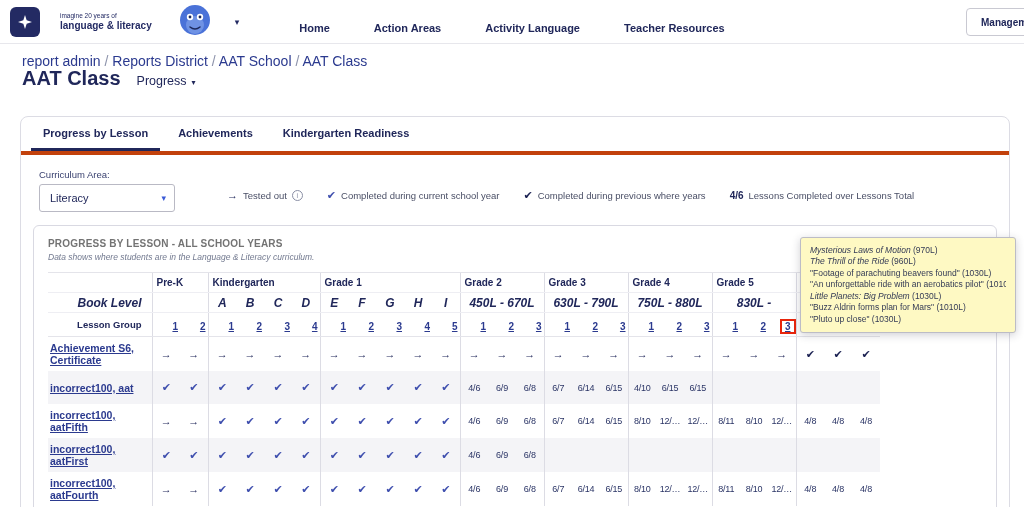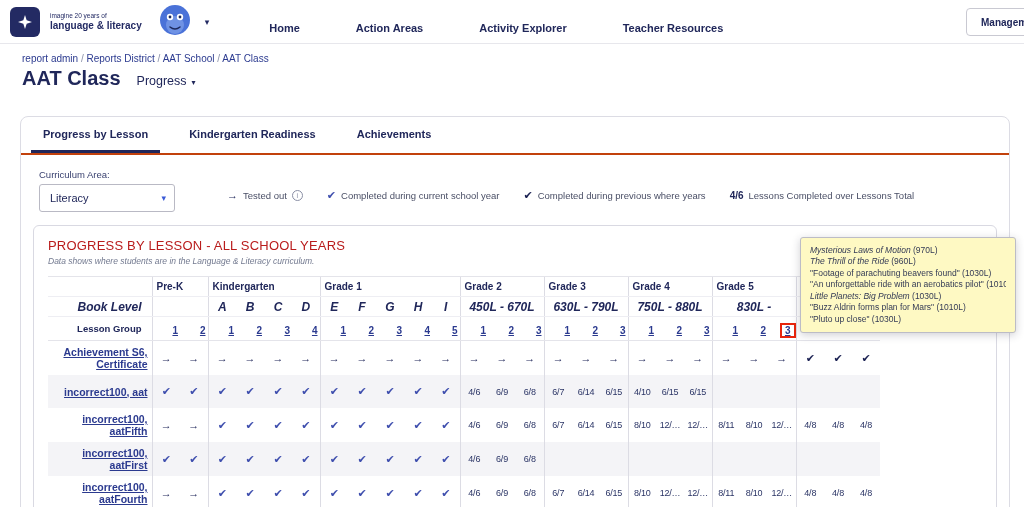--- a/index.html
+++ b/index.html
@@ -5,45 +5,45 @@
   * { box-sizing: border-box; }
   html,body { margin:0; padding:0; }
   body {
     position:relative; width:1024px; height:507px; overflow:hidden;
     font-family:"Liberation Sans","DejaVu Sans",sans-serif;
     background:#ffffff; color:#242b63;
   }
   
   .topnav { position:absolute; top:0; left:0; width:1024px; height:44px;
     background:#fff; border-bottom:1px solid #e7e7ec; display:flex; align-items:center; }
-  .logo-wrap { display:flex; align-items:center; gap:10px; padding-left:10px; cursor:pointer; }
+  .logo-wrap { display:flex; align-items:center; gap:20px; padding-left:10px; cursor:pointer; }
   .logo-square { width:30px; height:30px; border-radius:6px; background:#232a63;
     display:flex; align-items:center; justify-content:center; }
   .logo-text { line-height:1.1; }
   .logo-line1 { font-size:6.5px; color:#232a63; }
   .logo-line2 { font-size:10px; font-weight:bold; color:#232a63; }
   .mascot { margin-left:6px; }
   .logo-chevron { font-size:9px; color:#232a63; margin-left:3px; cursor:pointer; }
-  .nav-links { display:flex; gap:56px; margin-left:60px;margin-top:12px; }
+  .nav-links { display:flex; gap:44px; margin-left:60px;margin-top:12px; }
   .nav-link { font-size:11px; font-weight:bold; color:#20275a; cursor:pointer; }
   .management-btn { position:absolute; left:966px; top:8px; height:28px; padding:0 14px;
     background:#fff; border:1px solid #c9c9d2; border-radius:4px; font-size:10px; font-weight:bold;
     color:#20275a; display:flex; align-items:center; cursor:pointer; white-space:nowrap; }
   
-  .breadcrumb { position:absolute; top:53px; left:22px; font-size:10px; color:#2b3a8f;text-align:center; }
+  .breadcrumb { position:absolute; top:53px; left:22px; font-size:14px; color:#2b3a8f;text-align:center; }
   .crumb { cursor:pointer; }
   .crumb:not(:last-child)::after { content:" / "; color:#8d93ab; cursor:default; }
   .page-title-row { position:absolute; top:67px; left:22px; display:flex; align-items:baseline; gap:16px; }
   .page-title { font-size:20px; font-weight:bold; color:#20275a; }
   .view-selector { font-size:12.5px; color:#20275a; display:flex; align-items:baseline; gap:5px; cursor:pointer; }
   .view-chevron { font-size:8px; color:#20275a; }
   
   .outer-card { position:absolute; top:116px; left:20px; width:990px; height:520px;
     background:#fff; border:1px solid #dcdce4; border-radius:8px; }
-  .tabs-row { display:flex; gap:17px; padding:0 10px; border-bottom:2px solid #c2410c; height:38px; }
+  .tabs-row { display:flex; gap:6px; padding:0 10px; border-bottom:4px solid #c2410c; height:38px; }
   .tab { display:flex; align-items:center; padding:0 12px; font-size:11px; font-weight:bold;
     color:#20275a; border-bottom:3px solid transparent; cursor:pointer; }
   .tab.active { border-bottom-color:#20275a; }
   
   .filters { position:absolute; top:52px; left:18px; }
   .filter-label { font-size:9.5px; color:#3a4270; margin-bottom:4px; }
   .select { width:136px; height:28px; border:1px solid #b9b9c4; border-radius:3px; background:#fff;
     display:flex; align-items:center; justify-content:space-between; padding:0 8px 0 10px; cursor:pointer; }
   .select-value { font-size:11px; font-weight:normal; color:#20275a; }
   .select-chevron { font-size:9px; color:#3b5bd6; }
@@ -51,41 +51,41 @@
   .legend-item { display:flex; align-items:center; gap:5px; font-size:9.5px; color:#4a4f66; white-space:nowrap; }
   .legend-arrow { color:#20275a; font-weight:bold; font-size:11px; }
   .legend-check-current { color:#3f4fae; font-size:11px; }
   .legend-check-prev { color:#1b2152; font-size:11px; }
   .info-circle { width:11px; height:11px; border:1px solid #8a8fa5; border-radius:50%;
     color:#8a8fa5; font-size:7px; display:flex; align-items:center; justify-content:center; cursor:pointer; }
   .legend-fraction { font-weight:bold; color:#20275a; font-size:10px; }
   
   .inner-card { position:absolute; top:108px; left:12px; width:964px; height:430px;
     border:1px solid #d9d9e2; border-radius:6px; padding:12px 14px; background:#fff; }
-  .inner-title { font-size:13px; font-weight:normal; color:#b91c1c; letter-spacing:.2px; }
+  .inner-title { font-size:10px; font-weight:bold; color:#737373; letter-spacing:.2px; }
   .inner-subtitle { font-size:8.5px; font-style:italic; color:#737a90; margin-top:3px; }
   
   table.progress { border-collapse:collapse; margin-top:10px; table-layout:fixed; }
   table.progress th, table.progress td { padding:0; }
   .lbl-cell { width:104px; text-align:right; padding-right:10px !important;
     font-size:9.5px; font-weight:bold; color:#20275a; }
   tr.grade-row th { border-top:1px solid #e4e4ea; border-bottom:1px solid #eeeef3; height:20px;
     font-size:10px; font-weight:bold; color:#20275a; text-align:left; padding-left:4px; overflow:hidden; white-space:nowrap; }
   tr.grade-row th.lbl-cell { padding-left:0; }
   tr.book-row th { height:20px; font-size:12px; font-weight:bold; color:#20275a; 
     border-bottom:1px solid #eeeef3; white-space:nowrap; overflow:hidden;font-style:italic; }
   tr.lesson-row th { height:24px; text-align:right; border-bottom:1px solid #e4e4ea; }
   tr.lesson-row th:not(.lbl-cell) { width:28px; }
   .lesson-link { font-size:10px; font-weight:bold; color:#2b3a8f; text-decoration:underline;
     cursor:pointer; display:inline-block; padding:1px 2px; }
   .click-target { border:2px solid #e8250c; padding:0 3px; }
   .group-start { border-left:1px solid #dcdce4; }
   tbody td { text-align:center; height:33px; font-size:9px; color:#2b3566; }
   tbody tr:nth-child(even) { background:#f4f4f7; }
-  .row-label { text-align:right; padding:5px 4px 5px 2px !important; }
+  .row-label { text-align:left; padding:5px 4px 5px 2px !important; }
   .row-link { font-size:10.5px; color:#2b3a8f; text-decoration:underline; cursor:pointer; }
   .cell-arrow { color:#20275a; font-weight:bold; font-size:11px; }
   .cell-check { color:#3f4fae; font-size:11px; }
   .cell-check-prev { color:#1b2152; font-size:11px; }
   .cell-frac { font-size:9px; color:#2b3566; letter-spacing:-.2px; }
   
   .tooltip { position:absolute; top:237px; left:800px; width:216px; background:#fef9c3;
     border:1px solid #bcbcc6; border-radius:3px; box-shadow:0 2px 8px rgba(40,40,60,.22);
     padding:7px 9px; z-index:40; }
   .tooltip ul { margin:0; padding:0; }
@@ -115,42 +115,42 @@
           <circle cx="12" cy="14" r="1.4" fill="#1d2a5e"></circle>
           <circle cx="22" cy="14" r="1.4" fill="#1d2a5e"></circle>
           <path d="M12 24 q5 4 10 0" stroke="#1d2a5e" stroke-width="1.5" fill="none" stroke-linecap="round"></path>
         </svg>
     </span>
     <span class="logo-chevron">▾</span>
   </div>
   <div class="nav-links">
     <span class="nav-link">Home</span>
     <span class="nav-link">Action Areas</span>
-    <span class="nav-link">Activity Explorer</span>
+    <span class="nav-link">Activity Language</span>
     <span class="nav-link">Teacher Resources</span>
   </div>
   <div class="management-btn">Management</div>
 </div>
 
 <div class="breadcrumb">
   <span class="crumb">report admin</span><span class="crumb">Reports District</span><span class="crumb">AAT School</span><span class="crumb">AAT Class</span>
 </div>
 <div class="page-title-row">
   <span class="page-title">AAT Class</span>
   <span class="view-selector">
     <span>Progress</span>
     <span class="view-chevron">▾</span>
   </span>
 </div>
 
 <div class="outer-card">
   <div class="tabs-row">
     <div class="tab active">Progress by Lesson</div>
+    <div class="tab">Achievements</div>
     <div class="tab">Kindergarten Readiness</div>
-    <div class="tab">Achievements</div>
   </div>
 
   <div class="filters">
     <div class="filter-label">Curriculum Area:</div>
     <div class="select">
       <span class="select-value">Literacy</span>
       <span class="select-chevron">▾</span>
     </div>
   </div>
 

